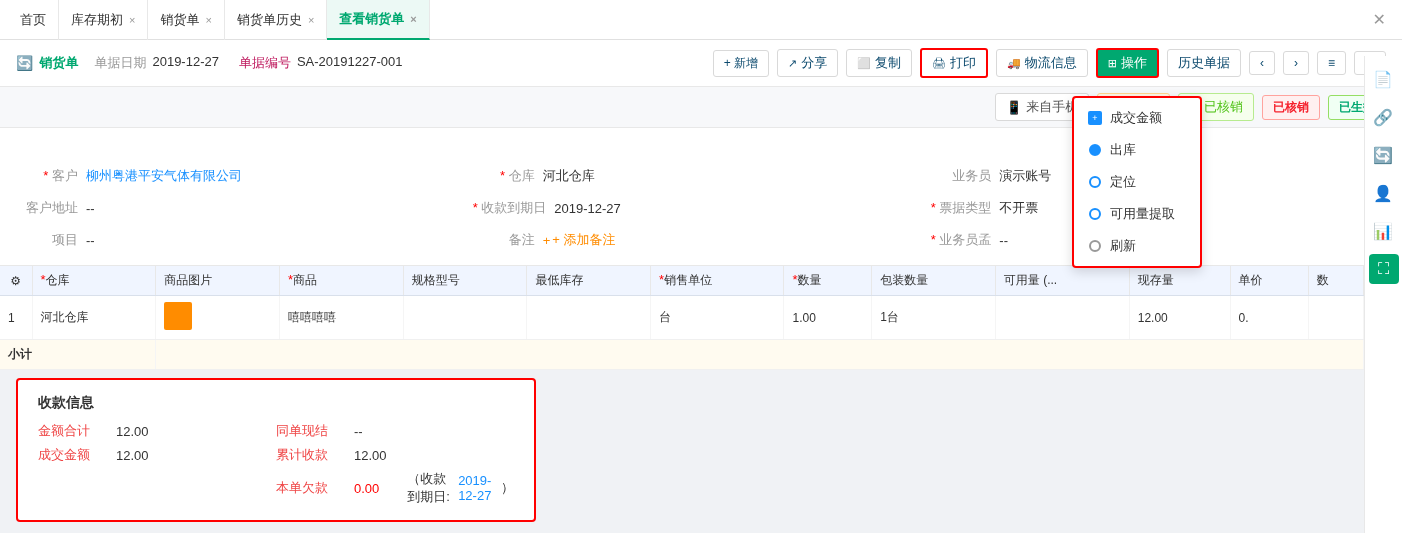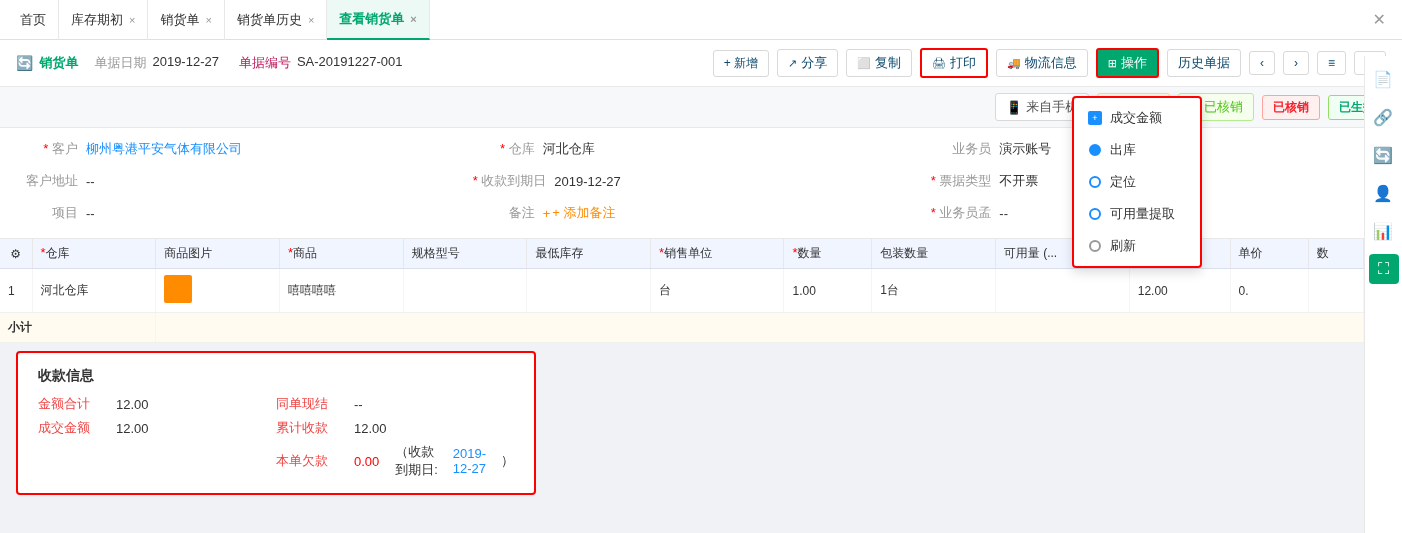--- a/index.html
+++ b/index.html
@@ -206,21 +206,21 @@
     </button>
     <button class="toolbar-btn" style="background:#f6ffed; color:#52c41a; border-color:#b7eb8f;">
       <span>✓</span>
       <span>已核销</span>
     </button>
     <span class="status-badge status-sold">已核销</span>
     <span class="status-badge status-effect">已生效</span>
   </div>
 
   <div class="form-area">
-    <div style="display: grid; grid-template-columns: 1fr 1fr 1fr; gap: 4px 0;">
+    <div style="display: grid; grid-template-columns: 1fr 1fr 1fr; gap: 4px 0; margin-top: 27px;">
       <div class="form-row">
         <span class="form-label required">客户</span>
         <span class="form-value form-link">柳州粤港平安气体有限公司</span>
       </div>
       <div class="form-row">
         <span class="form-label required">仓库</span>
         <span class="form-value">河北仓库</span>
       </div>
       <div class="form-row">
         <span class="form-label">业务员</span>
@@ -317,21 +317,21 @@
         <span class="info-value">12.00</span>
       </div>
       <div class="info-row">
         <span class="info-label">累计收款</span>
         <span class="info-value">12.00</span>
       </div>
       <div class="info-row"></div>
       <div class="info-row">
         <span class="info-label">本单欠款</span>
         <span class="info-value red" style="color:red;">0.00</span>
-        <span class="info-value" style="color:#333; margin-left:8px;">（收款到期日: </span>
+        <span class="info-value" style="color:#333; margin-left:20px;">（收款到期日: </span>
         <span class="info-value blue" style="color:#1890ff;">2019-12-27</span>
         <span class="info-value" style="color:#333;">）</span>
       </div>
     </div>
   </div>
 
   <div class="dropdown-overlay">
     <div class="dropdown-item">
       <span class="dropdown-icon icon-square" style="background:#1890ff; color:#fff; width:14px; height:14px; border-radius:2px; display:inline-flex; align-items:center; justify-content:center; font-size:9px;">+</span>
       <span>成交金额</span>

